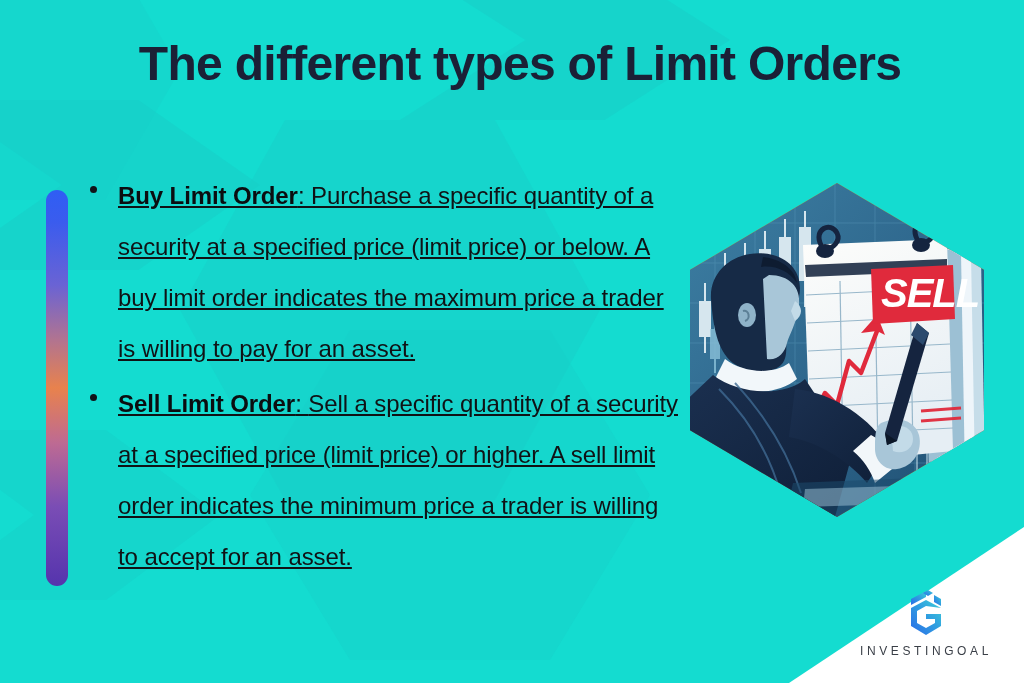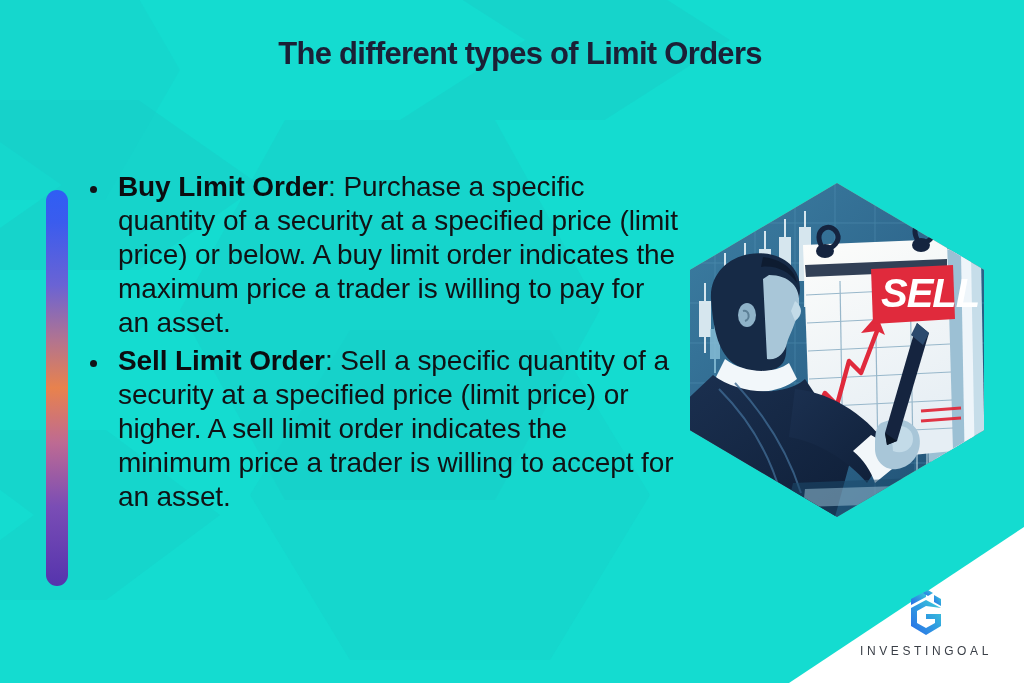--- a/index.html
+++ b/index.html
@@ -30,21 +30,21 @@
     opacity:.6;
     clip-path:polygon(0% 0%,62% 0%,100% 50%,62% 100%,0% 100%,38% 50%);
   }
 
   
   .title{
     position:absolute;
     left:0;right:0;top:36px;
     text-align:center;
     color:#1b2036;
-    font-size:31px;
+    font-size:48px;
     font-weight:bold;
     letter-spacing:-0.7px;
     line-height:1.15;
     padding-left:16px;
   }
 
   
   .accent-bar{
     position:absolute;
     left:46px;top:190px;
@@ -76,33 +76,34 @@
     flex:0 0 auto;
     width:7px;height:7px;
     border-radius:50%;
     background:#111318;
     margin-top:16px;
     margin-right:21px;
   }
   .bullet-text{
     flex:1 1 auto;
     color:#101215;
-    font-size:28px;
-    line-height:34px;
+    font-size:24px;
+    line-height:51px;
     letter-spacing:-0.1px;
+    text-decoration:underline;
   }
   .bullet-text .lead{font-weight:bold;color:#0b0d10;}
 
   
   .illus{
     position:absolute;
     left:690px;top:183px;
     width:294px;height:334px;
     clip-path:polygon(50% 0%,100% 26%,100% 74%,50% 100%,0% 74%,0% 26%);
-    background:#86efac;
+    background:#eab308;
     overflow:hidden;
     text-decoration:underline;
   }
   .illus svg{display:block;width:100%;height:100%;}
 
   
   .white-wedge{
     position:absolute;
     left:0;top:0;width:1024px;height:683px;
     background:#ffffff;

